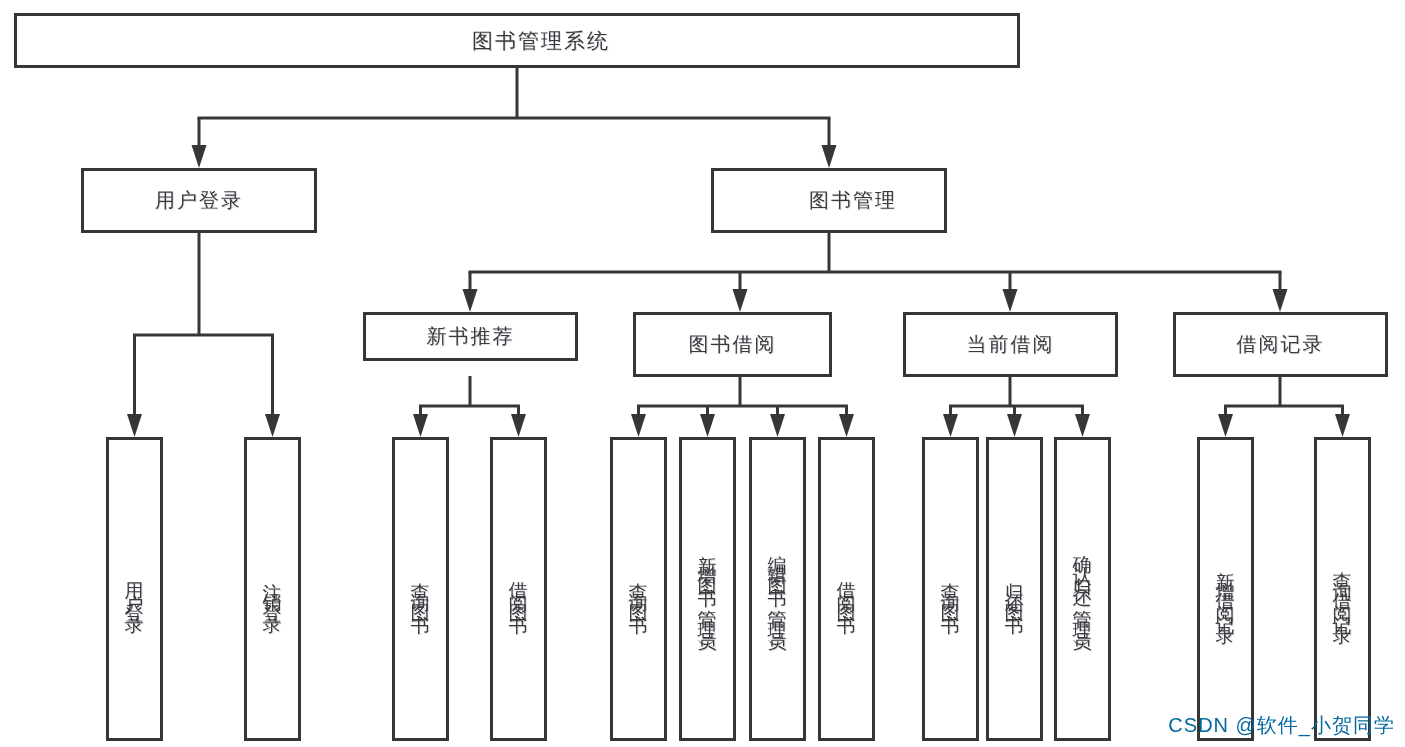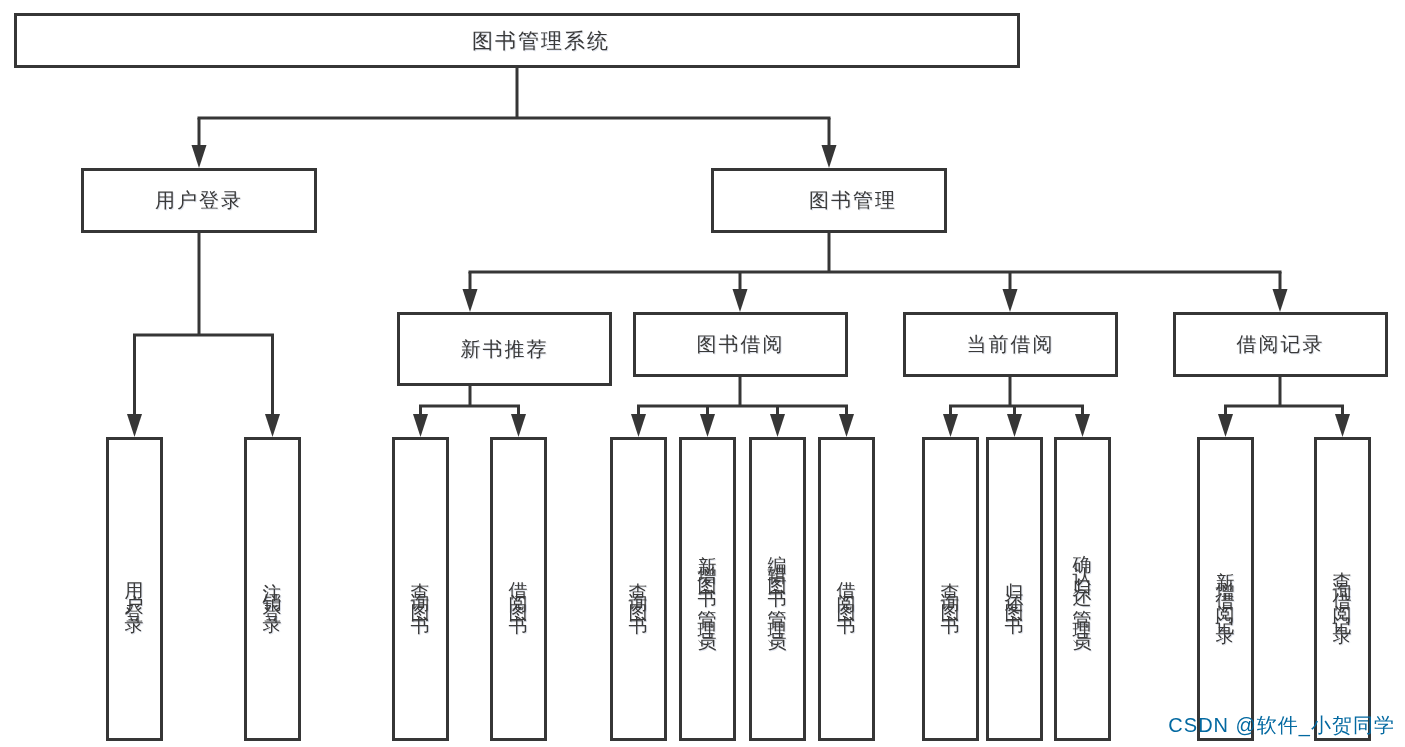--- a/index.html
+++ b/index.html
@@ -127,24 +127,24 @@
     <span>图书管理系统</span>
   </div>
 
   <div class="node h" style="left:81px; top:168px; width:236px; height:65px;">
     <span>用户登录</span>
   </div>
   <div class="node h" style="left:711px; top:168px; width:236px; height:65px;padding-left:48px;">
     <span>图书管理</span>
   </div>
 
-  <div class="node h" style="left:363px; top:312px; width:215px; height:74px;margin-left:34px;">
+  <div class="node h" style="left:363px; top:312px; width:215px; height:49px;">
     <span>新书推荐</span>
   </div>
-  <div class="node h" style="left:633px; top:312px; width:215px; height:65px;">
+  <div class="node h" style="left:633px; top:312px; width:199px; height:65px;">
     <span>图书借阅</span>
   </div>
   <div class="node h" style="left:903px; top:312px; width:215px; height:65px;">
     <span>当前借阅</span>
   </div>
   <div class="node h" style="left:1173px; top:312px; width:215px; height:65px;">
     <span>借阅记录</span>
   </div>
 
   <div class="node v" style="left:106px; top:437px; width:57px; height:304px;">

